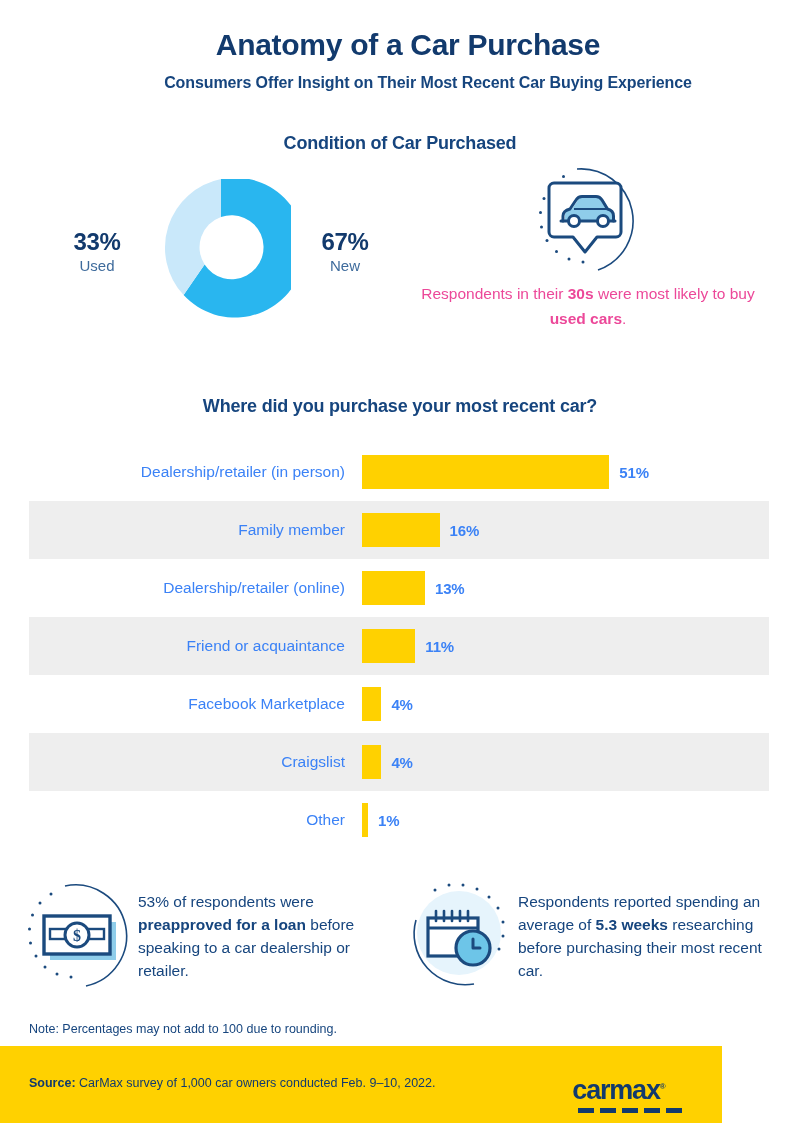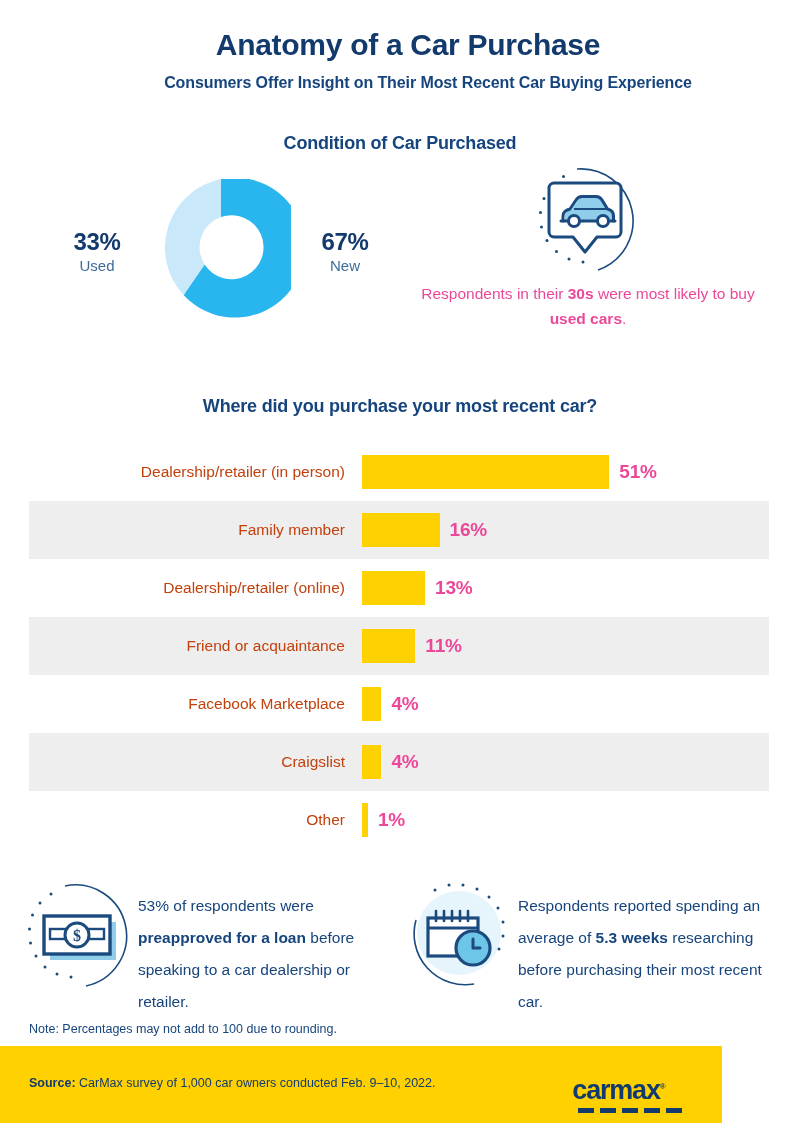--- a/index.html
+++ b/index.html
@@ -59,40 +59,40 @@
     position:relative; height:58px; width:800px;
     display:flex; align-items:center;
   }
   .bar-row.alt::before {
     content:""; position:absolute; left:29px; top:0; width:740px; height:58px;
     background:#eeeeee; z-index:0;
   }
   .bar-label {
     position:absolute; left:29px; top:0; width:325px; height:58px;
     display:flex; align-items:center; justify-content:flex-end;
-    font-size:15.5px; color:#c2410c; line-height:20px; z-index:1;
+    font-size:15.5px; color:#3b82f6; line-height:20px; z-index:1;
     padding-right:9px; font-weight:400;
   }
   .bar-track { position:absolute; left:362px; top:0; height:58px; display:flex; align-items:center; z-index:1; }
   .bar-fill { height:34px; background:#ffd100; }
   .bar-value {
-    font-size:19px; font-weight:700; color:#ec4899; margin-left:10px;
+    font-size:15px; font-weight:700; color:#3b82f6; margin-left:10px;
     white-space:nowrap; letter-spacing:-0.2px;
   }
 
   
   .stats { position:absolute; top:878px; left:0; width:800px; }
   .stat {
     position:absolute; top:0; display:flex; align-items:flex-start;
   }
   #stat-loan { left:20px; width:370px; }
   #stat-weeks { left:400px; width:380px; }
   .stat-icon { width:118px; height:118px; flex:0 0 118px; }
   .stat-text {
-    font-size:15.5px; color:#16457e; line-height:32px; padding-top:12px; font-weight:400;
+    font-size:15.5px; color:#16457e; line-height:23px; padding-top:12px; font-weight:400;
   }
   .stat-text b { font-weight:700; }
 
   
   .note {
     position:absolute; left:29px; top:1022px;
     font-size:12.5px; color:#16457e; font-weight:400;
   }
 
   

